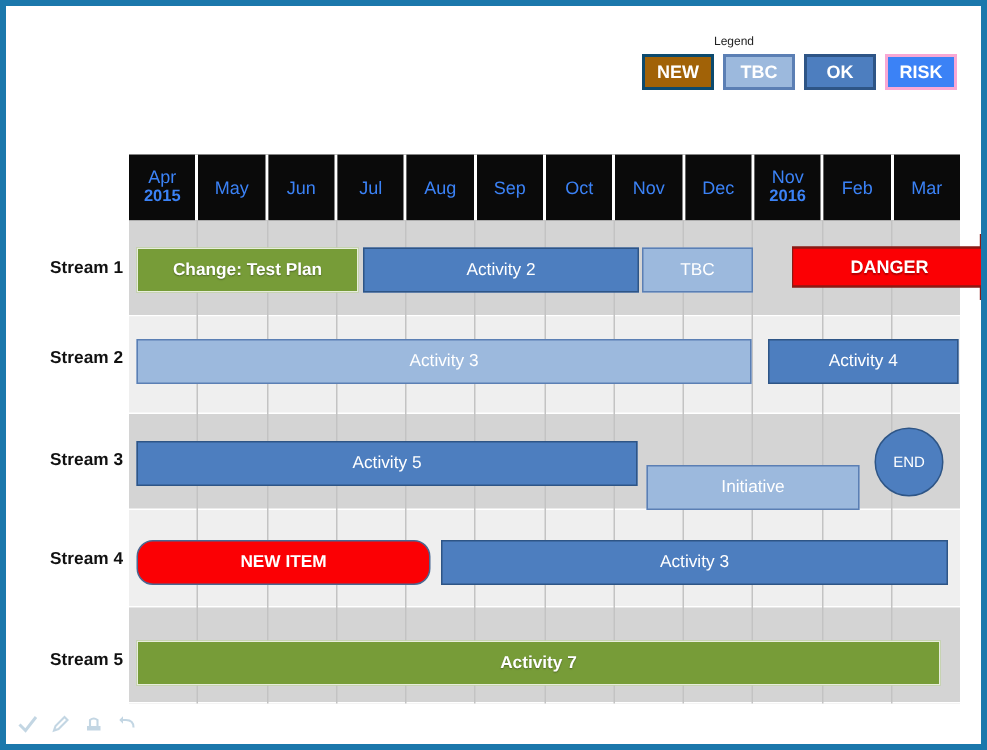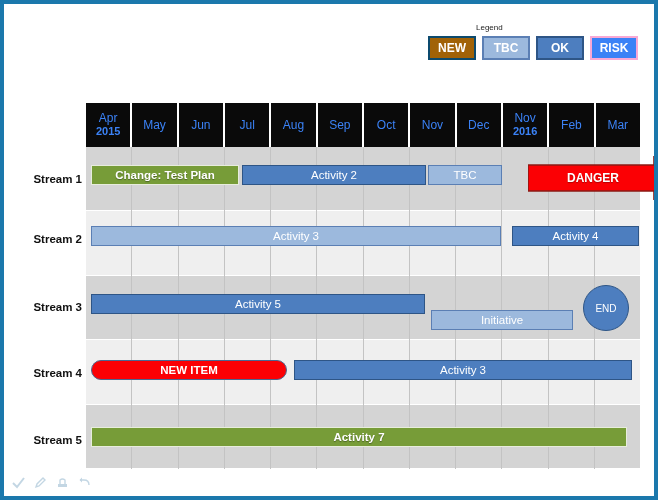--- a/index.html
+++ b/index.html
@@ -151,21 +151,21 @@
   #bars-layer {
     position: absolute;
     left: 0; top: 0;
     width: 658px;
     height: 500px;
     pointer-events: none;
   }
   .bar {
     position: absolute;
     box-sizing: border-box;
-    height: 20px;
+    height: 30px;
     display: flex;
     align-items: center;
     justify-content: center;
     font-size: 11.5px;
     color: #ffffff;
     white-space: nowrap;
     pointer-events: auto;
   }
   .bar-green {
     background: #779c38;

